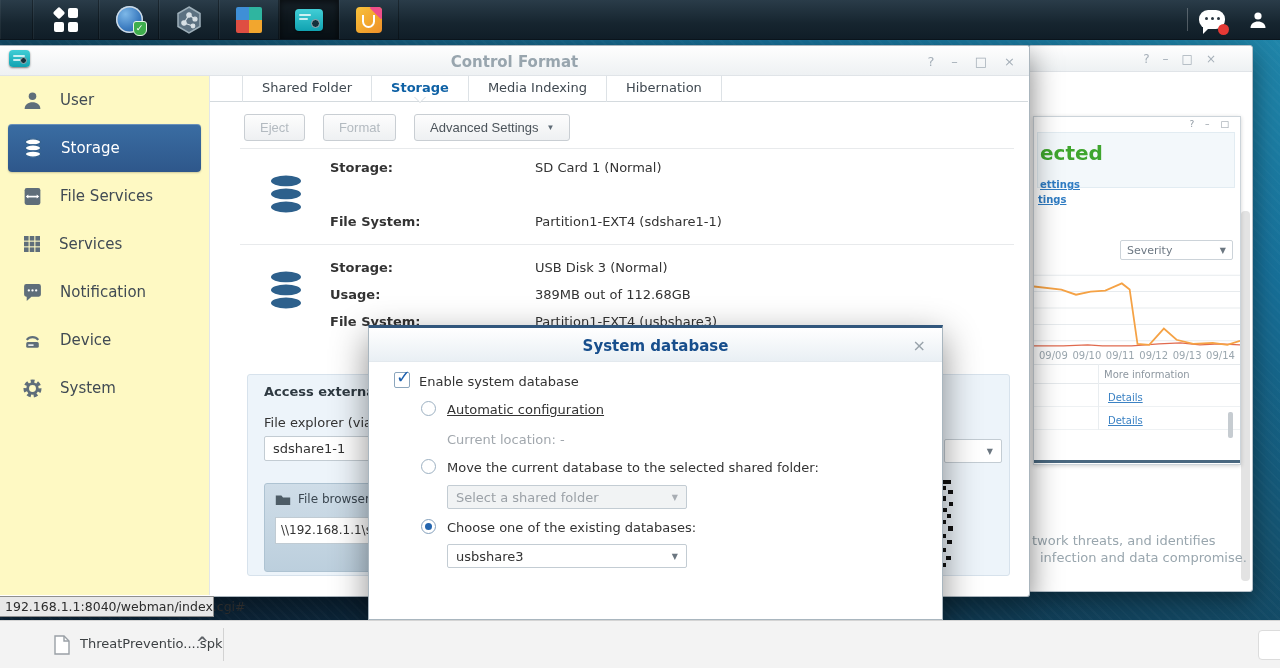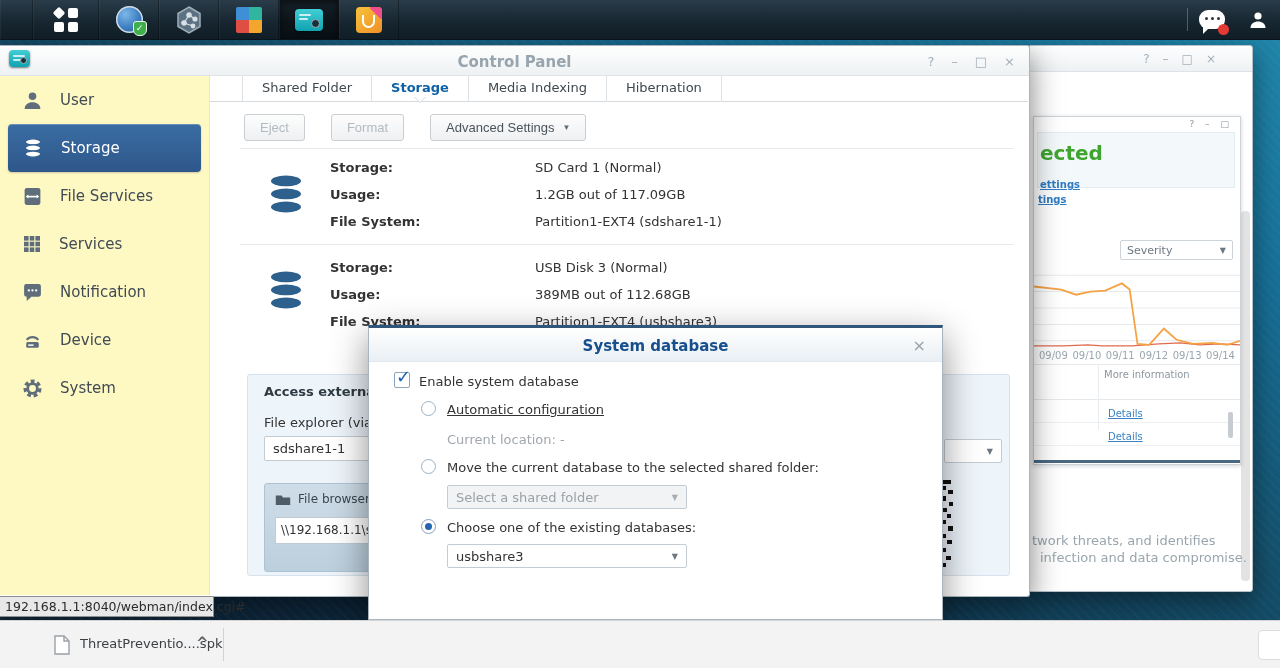--- a/index.html
+++ b/index.html
@@ -83,21 +83,21 @@
   .sw-status { position:absolute; left:2px; top:8px; font-size:20px; font-weight:bold; }
   .sw-link { position:absolute; font-size:10px; font-weight:bold; color:#2f7cc3; text-decoration:underline; cursor:pointer; }
   .sw-combo { position:absolute; left:86px; top:123px; width:113px; height:20px; background:#fff;
     border:1px solid #ccd3d9; border-radius:2px; font-size:11px; color:#6e7984;
     display:flex; align-items:center; justify-content:space-between; padding:0 6px; cursor:pointer; }
   .sw-combo .arr, .dd .arr { font-size:8px; color:#6b7680; }
   .sw-chart { position:absolute; left:0; top:150px; width:206px; height:82px; }
   .sw-xlabels { position:absolute; left:0; top:233px; width:206px; display:flex;
     justify-content:space-between; padding:0 5px; font-size:10px; color:#9aa6ae; }
   .sw-table { position:absolute; left:0; top:247px; width:206px; }
-  .sw-th { height:36px; border-top:1px solid #e5e9ec; border-bottom:1px solid #e5e9ec;
+  .sw-th { height:20px; border-top:1px solid #e5e9ec; border-bottom:1px solid #e5e9ec;
     font-size:10px; color:#8d97a0; line-height:20px; padding-left:70px; }
   .sw-tr { height:23px; border-bottom:1px solid #eef1f3; line-height:23px; padding-left:74px; }
   .sw-tr a { font-size:10px; color:#3b82c4; text-decoration:underline; cursor:pointer; }
   .sw-col-div { position:absolute; left:64px; top:247px; height:66px; width:1px; background:#e9edf0; }
   .sw-thumb { position:absolute; left:194px; top:295px; width:5px; height:26px; background:#c6ccd1; border-radius:2px; }
   .sw-darkline { position:absolute; left:0; top:343px; width:206px; height:3px; background:#4a6880; }
   .rw-desc { position:absolute; left:3px; top:486px; font-size:13px; color:#99a6ae; line-height:17px; }
   .rw-desc .l2 { padding-left:8px; }
 
   
@@ -122,21 +122,21 @@
   .tabrow { position:absolute; left:0; right:0; top:0; height:26px; border-bottom:1px solid #d4dade; background:#fff; }
   .tabs { position:absolute; left:32px; top:0; height:26px; display:flex; }
   .tab { padding:0 19px; font-size:13px; color:#3f4850; line-height:24px; cursor:pointer;
     border-right:1px solid #dde2e6; position:relative; }
   .tab:first-child { border-left:1px solid #dde2e6; }
   .tab.active { color:#0e61a5; font-weight:bold; }
   .notch { position:absolute; left:50%; bottom:-7px; margin-left:-6px; width:0; height:0;
     border:6px solid transparent; border-top-color:#d4dade; }
   .notch::after { content:''; position:absolute; left:-6px; top:-7px; width:0; height:0;
     border:6px solid transparent; border-top-color:#fff; }
-  .toolbar { position:absolute; left:34px; top:38px; display:flex; gap:26px; }
+  .toolbar { position:absolute; left:34px; top:38px; display:flex; gap:18px; }
   .btn { height:27px; border:1px solid #c9ced3; border-radius:3px; padding:0 15px;
     background:linear-gradient(#fdfdfd,#eef0f2); font-size:13px; color:#4c545b;
     display:inline-flex; align-items:center; gap:8px; cursor:pointer; }
   .btn.disabled { color:#b3bac0; }
   .btn .arr { font-size:8px; color:#5f6b76; }
   .hdiv { position:absolute; left:30px; right:14px; border-top:1px solid #e8eaec; }
 
   .entry { position:absolute; left:30px; right:14px; height:96px; }
   .db-icon { position:absolute; left:26px; top:24px; }
   .entry .row { position:absolute; left:90px; font-size:13px; color:#333; white-space:nowrap; }
@@ -259,21 +259,21 @@
     </div>
   </div>
 
   <div class="cp">
     <div class="titlebar"></div>
     <div class="cp-miniicon icon-server mini">
       <i class="l1"></i>
         <i class="l2"></i>
         <span class="knob"></span>
     </div>
-    <div class="cp-title">Control Panel</div>
+    <div class="cp-title">Control Format</div>
     <div class="win-controls">
       <span>?</span>
       <span>–</span>
       <span>□</span>
       <span>×</span>
     </div>
 
     <div class="sidebar">
       <div class="sb-item">
         <svg width="21" height="21" viewBox="0 0 20 20">
@@ -371,21 +371,20 @@
 
       <div class="entry" style="top:72px;">
         <svg class="db-icon" width="40" height="46" viewBox="0 0 40 46">
           <g fill="#2d608c" stroke="#fff" stroke-width="2">
             <ellipse cx="20" cy="9" rx="16" ry="6.5"></ellipse>
               <ellipse cx="20" cy="22" rx="16" ry="6.5"></ellipse>
               <ellipse cx="20" cy="35" rx="16" ry="6.5"></ellipse>
           </g>
         </svg>
         <div class="row" style="top:12px;"><b>Storage:</b><span>SD Card 1 (Normal)</span></div>
-        <div class="row" style="top:39px;"><b>Usage:</b><span>1.2GB out of 117.09GB</span></div>
         <div class="row" style="top:66px;"><b>File System:</b><span>Partition1-EXT4 (sdshare1-1)</span></div>
       </div>
 
       <div class="hdiv" style="top:168px;"></div>
 
       <div class="entry" style="top:168px;">
         <svg class="db-icon" width="40" height="46" viewBox="0 0 40 46">
           <g fill="#2d608c" stroke="#fff" stroke-width="2">
             <ellipse cx="20" cy="9" rx="16" ry="6.5"></ellipse>
               <ellipse cx="20" cy="22" rx="16" ry="6.5"></ellipse>

